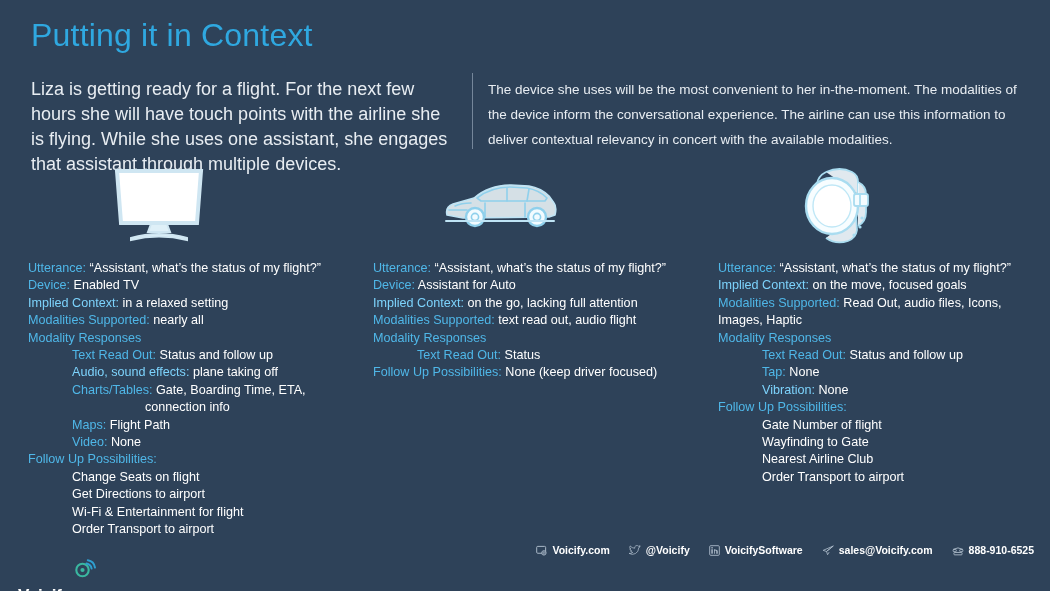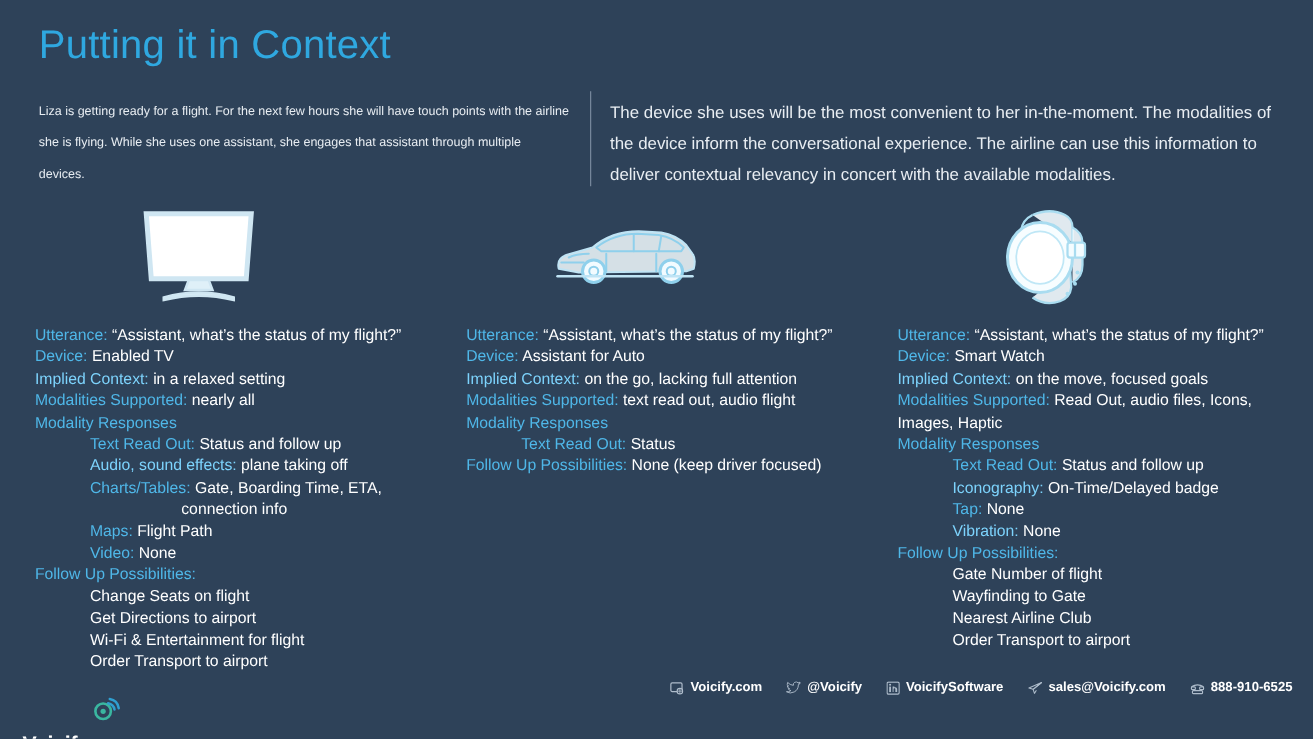--- a/index.html
+++ b/index.html
@@ -27,21 +27,21 @@
     color: #2fa8e0;
     white-space: nowrap;
   }
 
   
   .intro-left {
     position: absolute;
     left: 31px;
     top: 77px;
     width: 425px;
-    font-size: 10px;
+    font-size: 18px;
     line-height: 25px;
     color: #e8edf2;
     font-weight: 300;
   }
   .intro-right {
     position: absolute;
     left: 488px;
     top: 77px;
     width: 535px;
     font-size: 13.5px;
@@ -205,26 +205,24 @@
         <ellipse cx="36" cy="42" rx="19" ry="21" fill="#ffffff" stroke="#bfe7f6" stroke-width="1.4"></ellipse>
         <rect x="58" y="30" width="14" height="12" rx="2" fill="#f4fcff" stroke="#a9dcf0"></rect>
         <path d="M64 30 L64 42" stroke="#a9dcf0"></path>
         <circle cx="66" cy="54" r="1.6" fill="#a9dcf0" stroke="none"></circle>
         <circle cx="64" cy="63" r="1.6" fill="#a9dcf0" stroke="none"></circle>
         <circle cx="58" cy="71" r="1.6" fill="#a9dcf0" stroke="none"></circle>
       </svg>
     </div>
     <div class="spec-list">
         <div class="spec-row"><span class="lbl">Utterance: </span><span class="val">“Assistant, what’s the status of my flight?”</span></div>
-        <div class="spec-row"><span class="lbl">Device: </span><span class="val">Smart Watch</span></div>
         <div class="spec-row"><span class="lbl-dim">Implied Context: </span><span class="val">on the move, focused goals</span></div>
         <div class="spec-row"><span class="lbl">Modalities Supported: </span><span class="val">Read Out, audio files, Icons, Images, Haptic</span></div>
         <div class="spec-row"><span class="lbl">Modality Responses</span></div>
         <div class="spec-row hang"><span class="lbl">Text Read Out: </span><span class="val">Status and follow up</span></div>
-        <div class="spec-row hang"><span class="lbl-dim">Iconography: </span><span class="val">On-Time/Delayed badge</span></div>
         <div class="spec-row hang"><span class="lbl">Tap: </span><span class="val">None</span></div>
         <div class="spec-row hang"><span class="lbl-dim">Vibration:  </span><span class="val">None</span></div>
         <div class="spec-row"><span class="lbl">Follow Up Possibilities:</span></div>
         <div class="spec-row hang"><span class="val">Gate Number of flight</span></div>
         <div class="spec-row hang"><span class="val">Wayfinding to Gate</span></div>
         <div class="spec-row hang"><span class="val">Nearest Airline Club</span></div>
         <div class="spec-row hang"><span class="val">Order Transport to airport</span></div>
       </div>
   </div>
 

